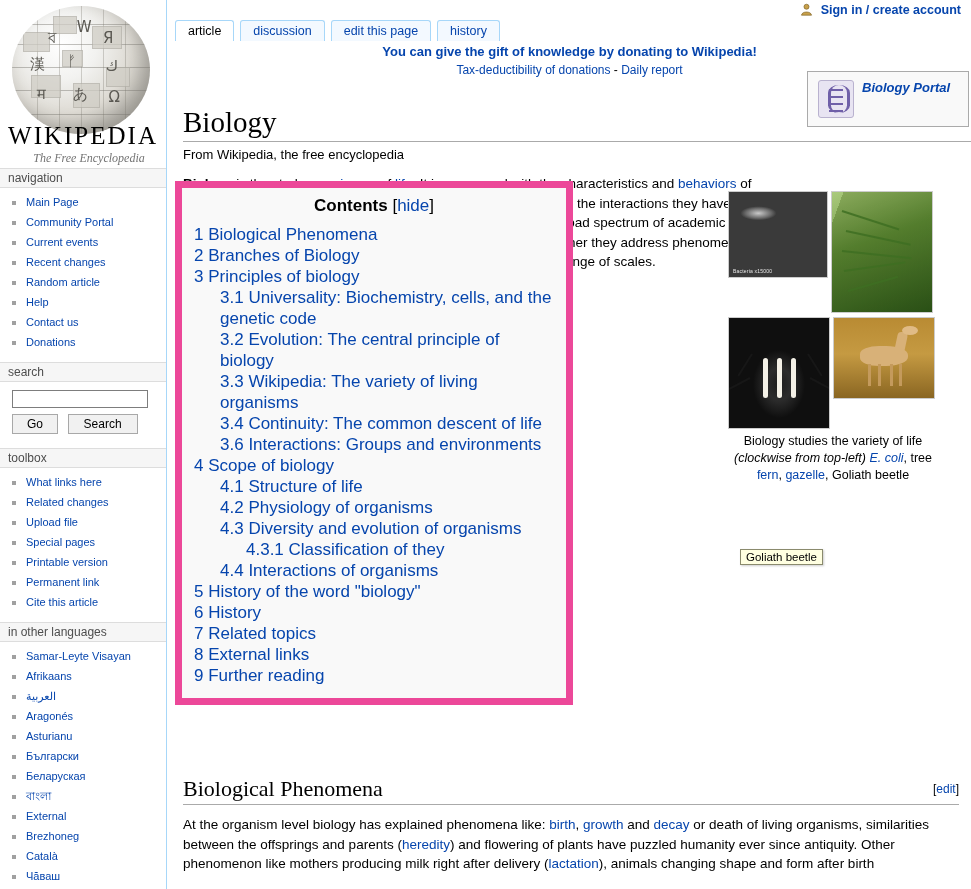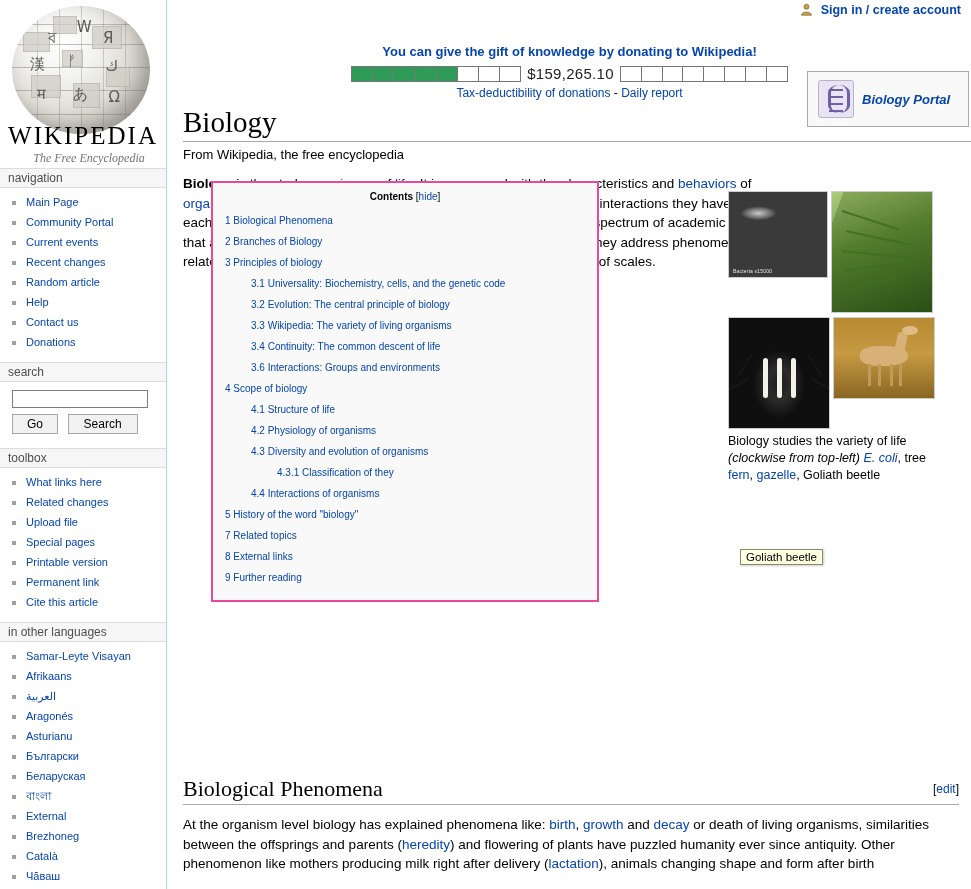--- a/index.html
+++ b/index.html
@@ -277,21 +277,21 @@
 
   
   #portal-box {
     position: absolute;
     left: 640px; top: 71px;
     width: 140px;
     border: 1px solid #aaa;
     background: #f9f9f9;
     padding: 8px 10px;
     display: flex;
-    align-items: center;
+    align-items: flex-start;
   }
   #portal-icon {
     width: 34px; height: 36px;
     margin-right: 8px;
     position: relative;
     background: #e8e4f2;
     border: 1px solid #b9b2cf;
     border-radius: 3px;
   }
   #portal-icon .dna {
@@ -314,25 +314,24 @@
     font-weight: bold;
     font-size: 13px;
     color: #0645ad;
   }
 
   
   #toc {
     position: absolute;
     left: 8px; top: 181px;
     width: 360px;
-    border: 2px solid #ec4899;
+    border: 7px solid #ec4899;
     background: #f9f9f9;
     padding: 8px 12px 12px 12px;
-    font-size: 10px;
-    margin-left: 36px;
+    font-size: 17px;
   }
   #toc .toctitle {
     text-align: center;
     font-weight: bold;
     margin-bottom: 8px;
   }
   #toc .toctitle .toggle { font-weight: normal; }
   #toc ul {
     list-style: none;
     margin: 0; padding: 0;
@@ -341,20 +340,21 @@
   .toclevel-1 { margin-left: 0; }
   .toclevel-2 { margin-left: 26px; }
   .toclevel-3 { margin-left: 52px; }
   .tocnumber { color: #0645ad; }
 
   
   #montage {
     position: absolute;
     left: 561px; top: 191px;
     width: 210px;
+    text-align: center;
   }
   #montage .row { display: flex; }
   .thumbimg {
     position: relative;
     overflow: hidden;
     border: 1px solid #ccc;
   }
   #img-bacteria {
     width: 98px; height: 85px;
     background:
@@ -597,47 +597,30 @@
     <div id="personal">
       <span class="user-icon">
         <svg width="13" height="13" viewBox="0 0 16 16">
           <circle cx="8" cy="4.6" r="3.1" fill="#c8a04a" stroke="#7a5e22" stroke-width="0.8"></circle>
           <path d="M1.8 15 C2.4 9.8 13.6 9.8 14.2 15 Z" fill="#c8a04a" stroke="#7a5e22" stroke-width="0.8"></path>
         </svg>
       </span>
       <a href="#">Sign in / create account</a>
     </div>
 
+    <div id="tabs" class="clearfix">
+      <div class="tab selected">article</div>
+      <div class="tab">discussion</div>
+      <div class="tab">edit this page</div>
+      <div class="tab">history</div>
+    </div>
 
     <div id="sitenotice">
       <div class="headline">
         <a href="#">You can give the gift of knowledge by donating to Wikipedia!</a>
-      </div>
-      <div id="meter-row">
-        <div id="meter">
-          <div class="seg filled"></div>
-            <div class="seg filled"></div>
-            <div class="seg filled"></div>
-          <div class="seg filled"></div>
-            <div class="seg filled"></div>
-          <div class="seg"></div>
-            <div class="seg"></div>
-            <div class="seg"></div>
-        </div>
-        <div id="meter-amount">$159,265.10</div>
-        <div id="meter2">
-          <div class="seg"></div>
-            <div class="seg"></div>
-            <div class="seg"></div>
-            <div class="seg"></div>
-          <div class="seg"></div>
-            <div class="seg"></div>
-            <div class="seg"></div>
-            <div class="seg"></div>
-        </div>
       </div>
       <div id="notice-links">
         <a href="#">Tax-deductibility of donations</a><span> - </span><a href="#">Daily report</a>
       </div>
     </div>
 
     <div id="body-content">
       <h1 id="firstHeading">Biology</h1>
       <div id="siteSub">From Wikipedia, the free encyclopedia</div>
       <div id="lead-text"><b>Biology</b> is the study, or <a href="#">science</a>, of <a href="#">life</a>. It is concerned with the characteristics and <a href="#">behaviors</a> of <a href="#">organisms</a>, how <a href="#">species</a> and individuals come into existence, and the interactions they have with each other and with the <a href="#">environment</a>. Biology encompasses a broad spectrum of academic fields that are often viewed as independent disciplines. However, together they address phenomena related to living organisms (biological phenomena) over a wide range of scales.</div>
@@ -670,20 +653,21 @@
         <li class="toclevel-2"><a href="#"><span class="tocnumber">3.3</span> <span class="toctext">Wikipedia: The variety of living organisms</span></a></li>
         <li class="toclevel-2"><a href="#"><span class="tocnumber">3.4</span> <span class="toctext">Continuity: The common descent of life</span></a></li>
         <li class="toclevel-2"><a href="#"><span class="tocnumber">3.6</span> <span class="toctext">Interactions: Groups and environments</span></a></li>
         <li class="toclevel-1"><a href="#"><span class="tocnumber">4</span> <span class="toctext">Scope of biology</span></a></li>
         <li class="toclevel-2"><a href="#"><span class="tocnumber">4.1</span> <span class="toctext">Structure of life</span></a></li>
         <li class="toclevel-2"><a href="#"><span class="tocnumber">4.2</span> <span class="toctext">Physiology of organisms</span></a></li>
         <li class="toclevel-2"><a href="#"><span class="tocnumber">4.3</span> <span class="toctext">Diversity and evolution of organisms</span></a></li>
         <li class="toclevel-3"><a href="#"><span class="tocnumber">4.3.1</span> <span class="toctext">Classification of they</span></a></li>
         <li class="toclevel-2"><a href="#"><span class="tocnumber">4.4</span> <span class="toctext">Interactions of organisms</span></a></li>
         <li class="toclevel-1"><a href="#"><span class="tocnumber">5</span> <span class="toctext">History of the word "biology"</span></a></li>
+        <li class="toclevel-1"><a href="#"><span class="tocnumber">6</span> <span class="toctext">History</span></a></li>
         <li class="toclevel-1"><a href="#"><span class="tocnumber">7</span> <span class="toctext">Related topics</span></a></li>
         <li class="toclevel-1"><a href="#"><span class="tocnumber">8</span> <span class="toctext">External links</span></a></li>
         <li class="toclevel-1"><a href="#"><span class="tocnumber">9</span> <span class="toctext">Further reading</span></a></li>
       </ul>
     </div>
 
     <div id="montage">
       <div class="row">
         <div class="thumbimg" id="img-bacteria">
           <span class="scalebar">Bacteria x15000</span>

